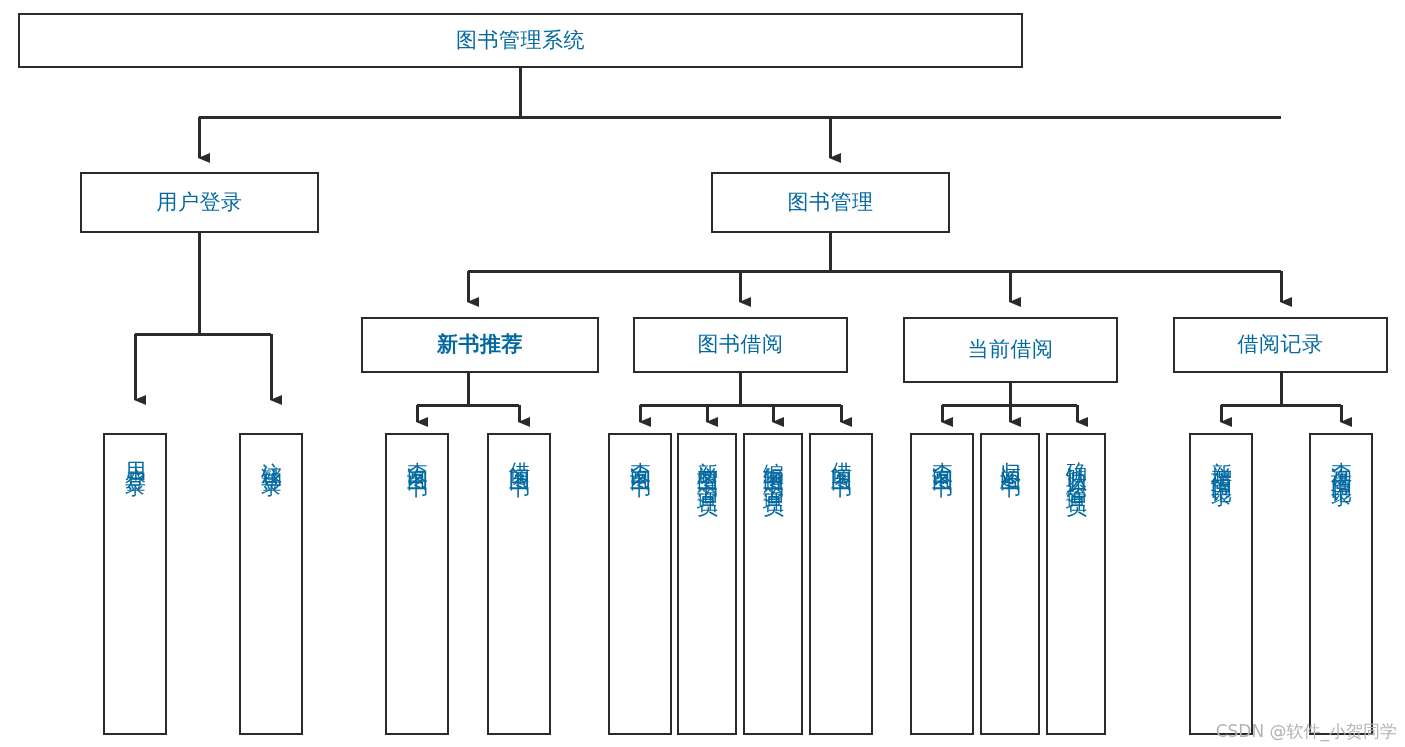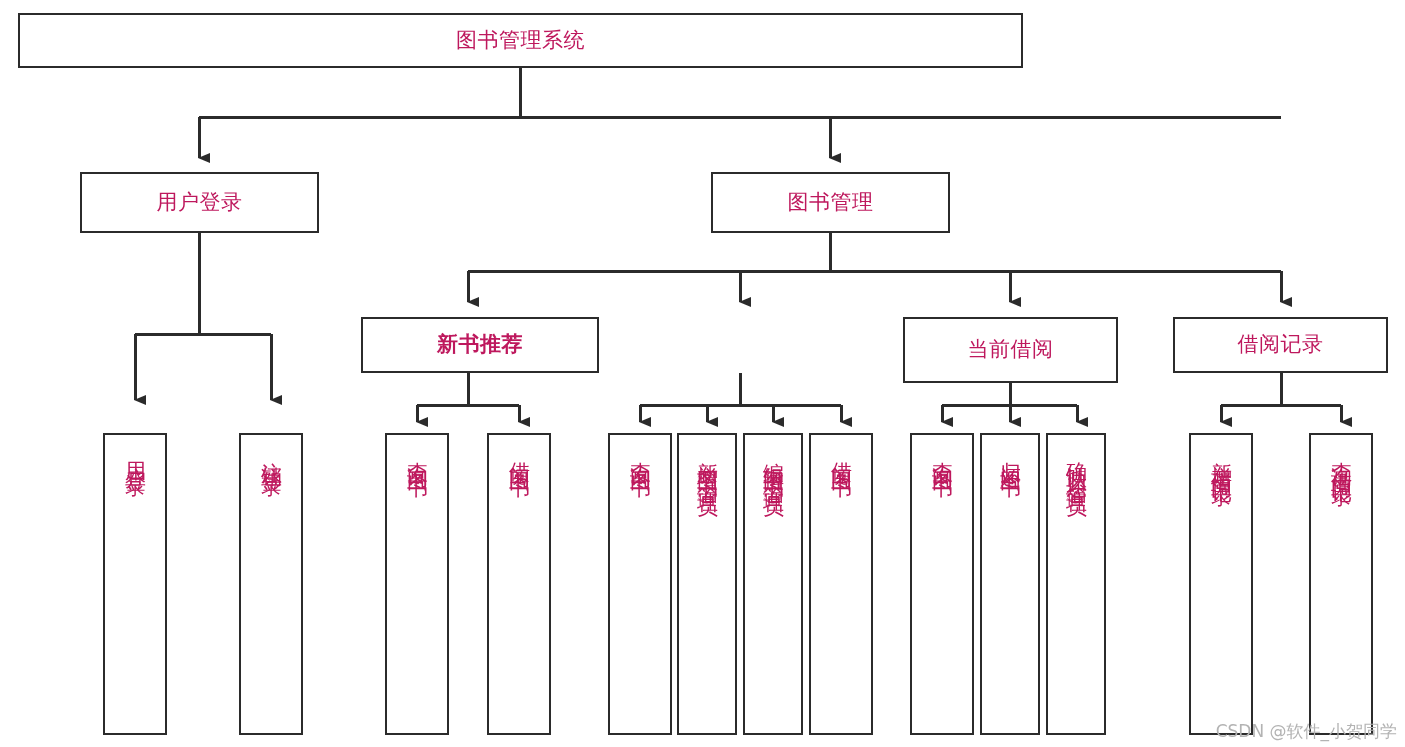--- a/index.html
+++ b/index.html
@@ -26,21 +26,21 @@
     height: 747px;
   }
   .node-box {
     position: absolute;
     box-sizing: border-box;
     border: 2px solid #2b2b2b;
     background: #ffffff;
     display: flex;
     align-items: center;
     justify-content: center;
-    color: #be185d;
+    color: #0369a1;
     text-align: right;
   }
   .node-label-h {
     font-size: 21px;
     line-height: 1.1;
     letter-spacing: 0.5px;
     white-space: nowrap;
   }
   .node-box.leaf {
     align-items: flex-start;
@@ -129,20 +129,23 @@
   </div>
 
   <div class="node-box" style="left:711px; top:172px; width:239px; height:61px;font-family:Liberation Serif, serif;">
     <span class="node-label-h">图书管理</span>
   </div>
 
   <div class="node-box" style="left:361px; top:317px; width:238px; height:56px;font-weight:bold;">
     <span class="node-label-h">新书推荐</span>
   </div>
 
+  <div class="node-box" style="left:633px; top:317px; width:215px; height:56px;">
+    <span class="node-label-h">图书借阅</span>
+  </div>
 
   <div class="node-box" style="left:903px; top:317px; width:215px; height:66px;">
     <span class="node-label-h">当前借阅</span>
   </div>
 
   <div class="node-box" style="left:1173px; top:317px; width:215px; height:56px;">
     <span class="node-label-h">借阅记录</span>
   </div>
 
   <div class="node-box leaf" style="left:103px; top:433px; width:64px; height:302px;">

